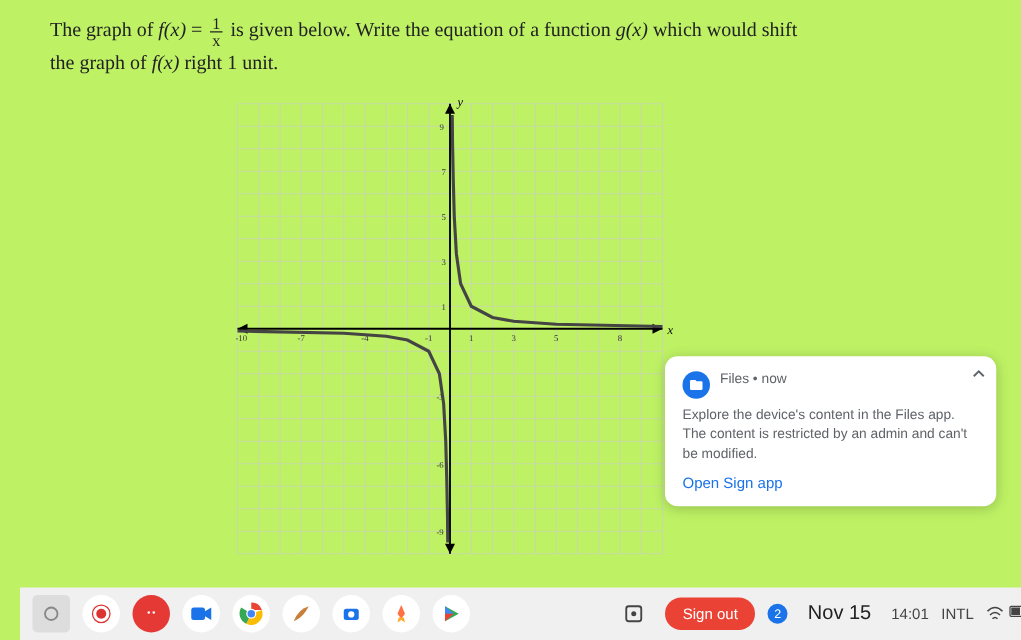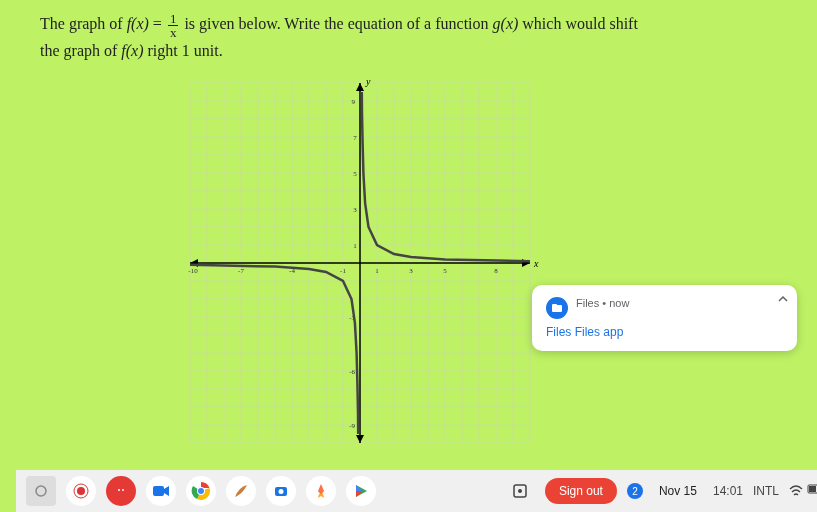--- a/index.html
+++ b/index.html
@@ -132,21 +132,21 @@
       width: 16px;
       height: 16px;
       background: #1a73e8;
       border-radius: 50%;
       color: #fff;
       font-size: 10px;
       display: flex;
       align-items: center;
       justify-content: center;
     }
-    .tb-date { font-size: 12px; color: #222; margin: 0 6px; }
+    .tb-date { font-size: 16px; color: #222; margin: 0 6px; }
     .tb-time { font-size: 12px; color: #444; }
     .tb-status { display: flex; gap: 4px; font-size: 11px; color: #444; }
   </style>
 </head>
 <body>
 
 <div class="page">
   <div class="prompt-text">
     <span>The graph of </span>
     <span class="math-inline">f(x)</span>
@@ -260,21 +260,22 @@
     <div class="notif-icon-wrap">
       <svg width="12" height="12" viewBox="0 0 12 12">
           <rect x="1" y="3" width="10" height="7" rx="1" fill="#fff"></rect>
           <rect x="1" y="2" width="5" height="2" rx="1" fill="#fff"></rect>
         </svg>
     </div>
     <div class="notif-app">
       <span>Files</span><span> • </span><span>now</span>
     </div>
   </div>
-  <div class="notif-action">Files Files app</div>
+  <div class="notif-body">Explore the device's content in the Files app. The content is restricted by an admin and can't be modified.</div>
+  <div class="notif-action">Open Sign app</div>
 </div>
 
 <div class="taskbar">
   <div class="tb-icon" style="background:#ddd;border-radius:4px;">
     <svg width="14" height="14" viewBox="0 0 14 14">
         <circle cx="7" cy="7" r="5" fill="none" stroke="#888" stroke-width="1.5"></circle>
       </svg>
   </div>
   <div class="tb-icon" style="background:#fff;">
     <svg width="16" height="16" viewBox="0 0 16 16">

